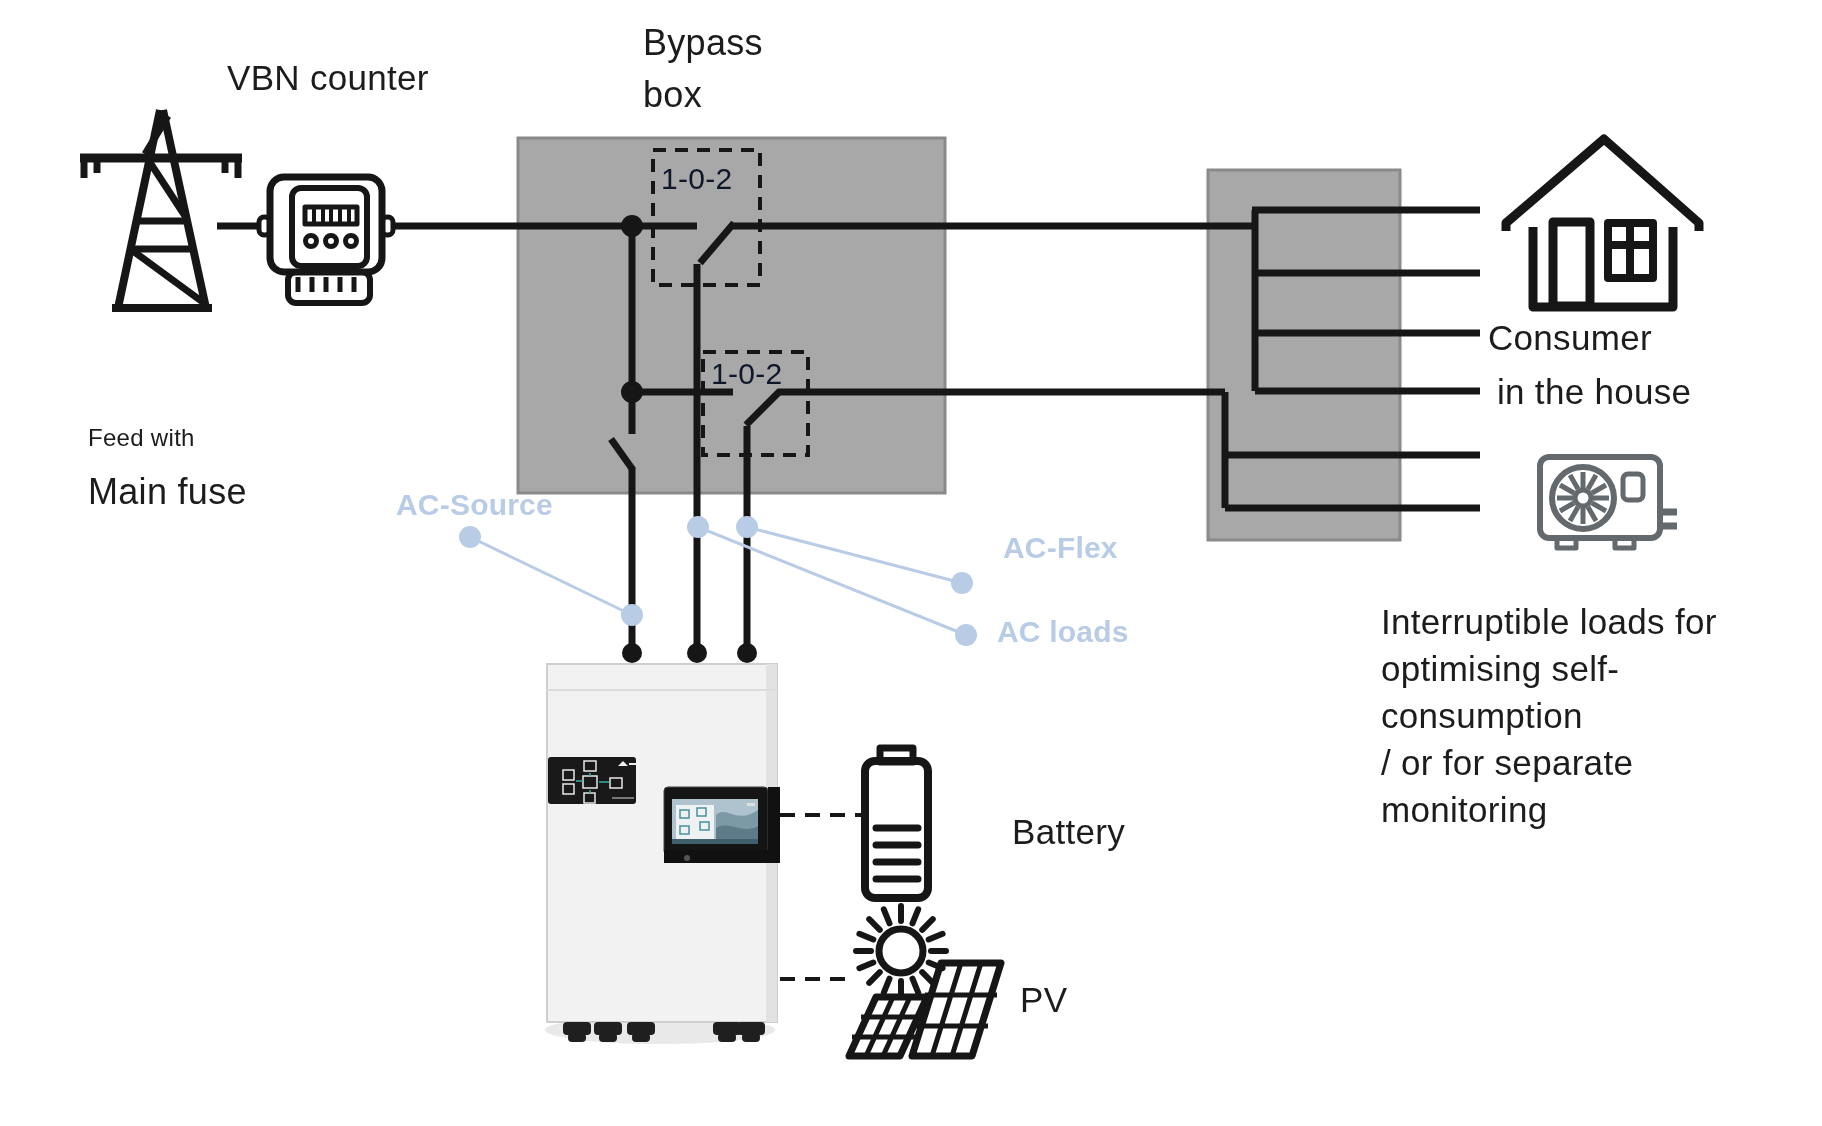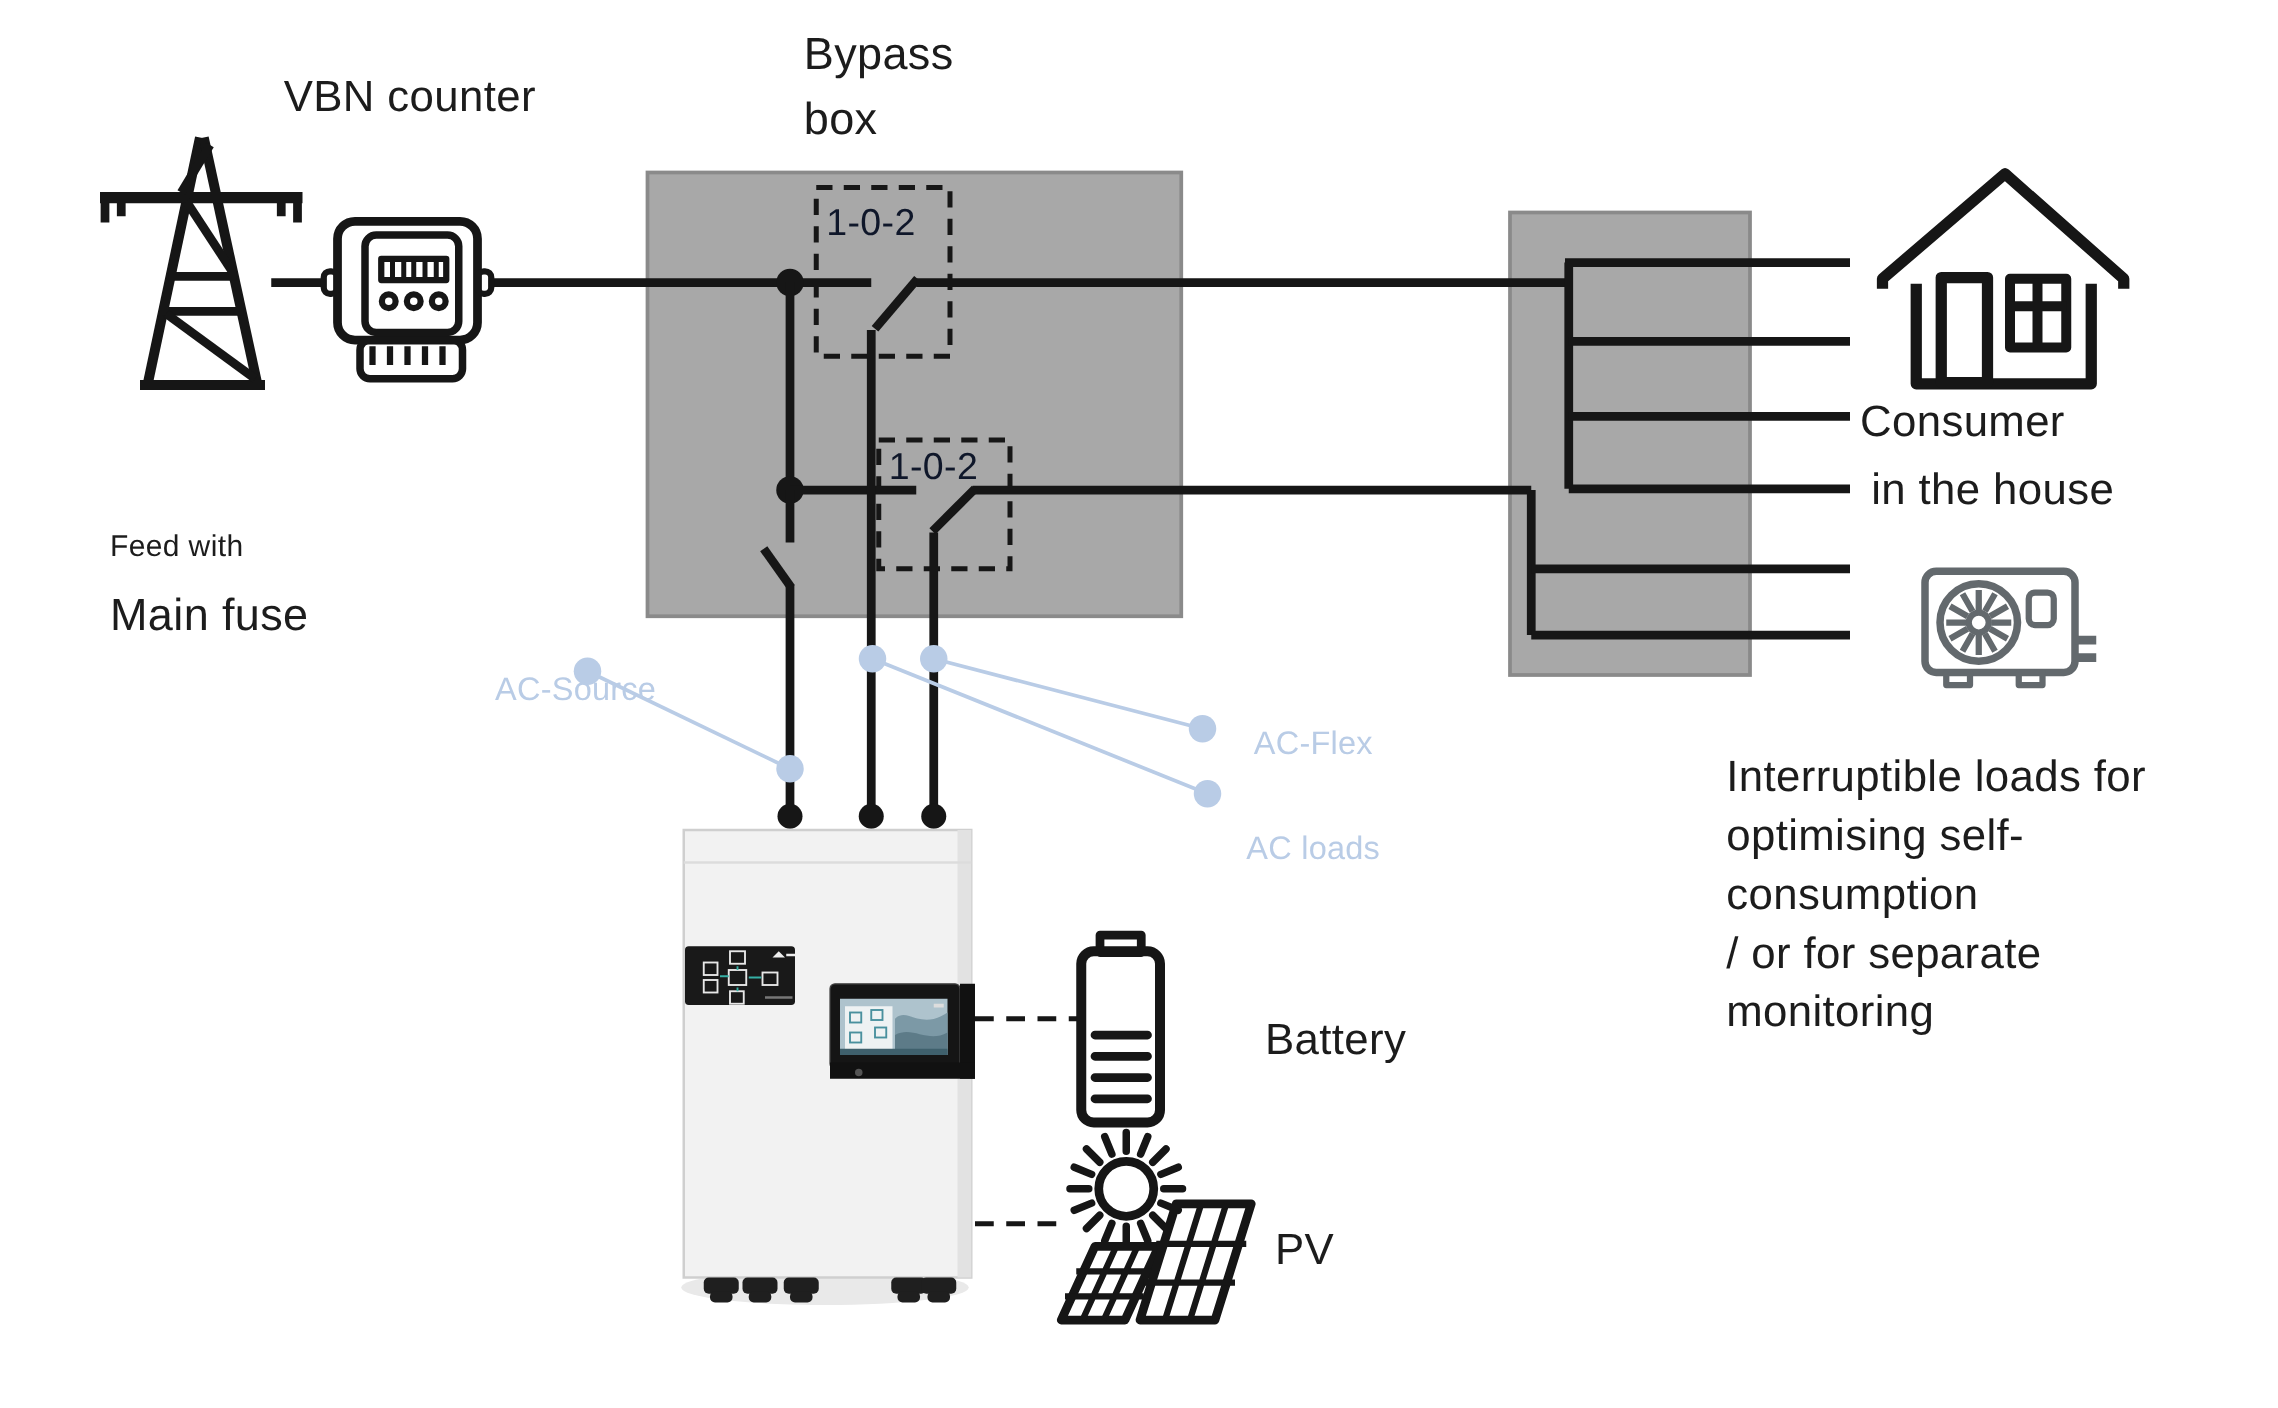--- a/index.html
+++ b/index.html
@@ -1,20 +1,20 @@
 <!DOCTYPE html>
 <html style="--callout_blue: #b9cce6; --box_gray: #a8a8a8; --wire_black: #161616; --icon_gray: #63696d;"><head>
 <meta charset="utf-8">
 <style>
   html,body{margin:0;padding:0;background:#fff;}
   #canvas{position:relative;width:1822px;height:1126px;background:#ffffff;overflow:hidden;
           font-family:"Liberation Sans",sans-serif;}
   #diagram-svg{position:absolute;left:0;top:0;}
   .label{position:absolute;color:#1c1c1c;font-size:35px;white-space:nowrap;letter-spacing:.3px;}
-  .blue-label{color:var(--callout_blue);font-size:26px;font-weight:400;letter-spacing:.2px;margin-top:48px;}
+  .blue-label{color:var(--callout_blue);font-size:30px;font-weight:700;letter-spacing:.2px;}
   .switch-label{font-size:30px;color:#0f172a;}
   .textblock div{line-height:47px;}
   
   .graybox{fill:var(--box_gray);stroke:#8a8a8a;stroke-width:3;}
   .wire{fill:none;stroke:var(--wire_black);stroke-width:7;}
   .dot{fill:var(--wire_black);stroke:none;}
   .dashbox{fill:none;stroke:var(--wire_black);stroke-width:4;stroke-dasharray:13 9;}
   .blue-line{fill:none;stroke:var(--callout_blue);stroke-width:3;}
   .blue-dot{fill:var(--callout_blue);stroke:none;}
   .icon-stroke{fill:none;stroke:var(--wire_black);stroke-linejoin:round;}

